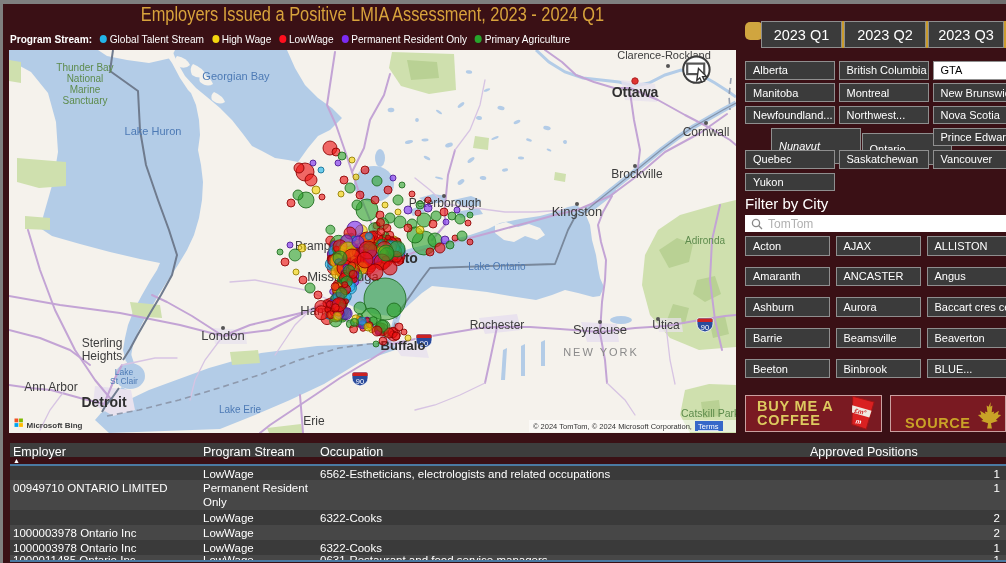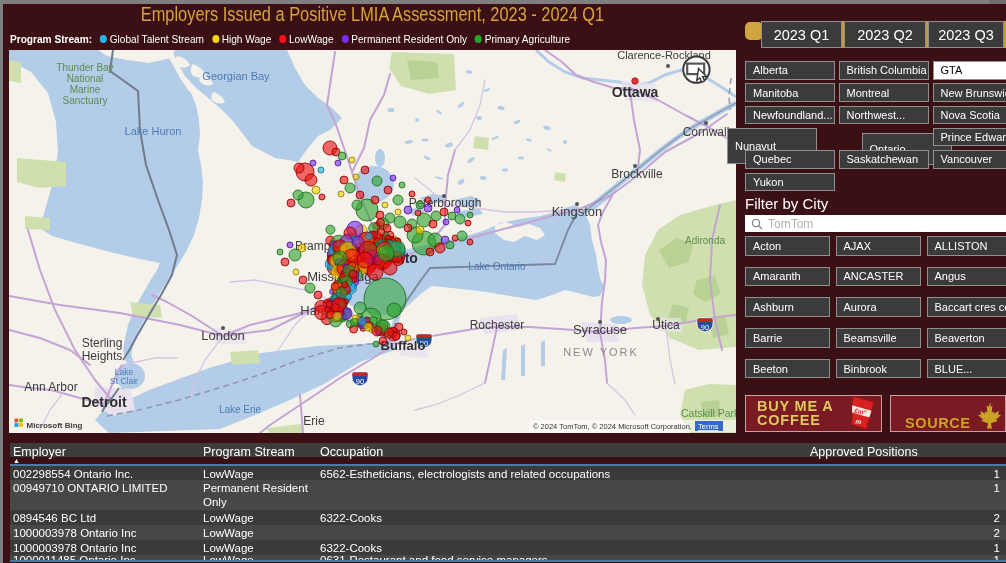--- a/index.html
+++ b/index.html
@@ -975,21 +975,21 @@
 <div class="abs" style="left:1004px;top:21px;width:2px;height:27px;background:#c99b2e"></div>
 <div class="btn" style="left:745.0px;top:61.0px;width:89.5px;height:18.5px;">Alberta</div>
 <div class="btn" style="left:838.5px;top:61.0px;width:90.0px;height:18.5px;">British Columbia</div>
 <div class="btn" style="left:932.5px;top:61.0px;width:77.5px;height:18.5px;background:#fff;color:#000;">GTA</div>
 <div class="btn" style="left:745.0px;top:83.3px;width:89.5px;height:18.5px;">Manitoba</div>
 <div class="btn" style="left:838.5px;top:83.3px;width:90.0px;height:18.5px;">Montreal</div>
 <div class="btn" style="left:932.5px;top:83.3px;width:77.5px;height:18.5px;">New Brunswick</div>
 <div class="btn" style="left:745.0px;top:105.6px;width:89.5px;height:18.5px;">Newfoundland...</div>
 <div class="btn" style="left:838.5px;top:105.6px;width:90.0px;height:18.5px;">Northwest...</div>
 <div class="btn" style="left:932.5px;top:105.6px;width:77.5px;height:18.5px;">Nova Scotia</div>
-<div class="btn" style="left:727px;top:127.9px;width:89.5px;height:36px;">Nunavut</div>
+<div class="btn" style="left:771px;top:127.9px;width:89.5px;height:36px;font-style:italic;">Nunavut</div>
 <div class="btn" style="left:838.5px;top:133px;width:90.0px;height:32px;margin-left:23px;">Ontario</div>
 <div class="btn" style="left:932.5px;top:127.9px;width:77.5px;height:18.5px;">Prince Edward...</div>
 <div class="btn" style="left:745.0px;top:150.2px;width:89.5px;height:18.5px;">Quebec</div>
 <div class="btn" style="left:838.5px;top:150.2px;width:90.0px;height:18.5px;">Saskatchewan</div>
 <div class="btn" style="left:932.5px;top:150.2px;width:77.5px;height:18.5px;">Vancouver</div>
 <div class="btn" style="left:745.0px;top:172.5px;width:89.5px;height:18.5px;">Yukon</div>
 <div class="abs" style="left:745px;top:195px;width:261px;text-align:left;color:#fff;font-size:15px">Filter by City</div>
 <div class="abs" style="left:745px;top:215px;width:261px;height:17px;background:#fff;display:flex;align-items:center">
  <svg width="12" height="12" style="margin-left:6px" viewBox="0 0 12 12">
       <circle cx="5" cy="5" r="3.6" fill="none" stroke="#888" stroke-width="1.3"></circle>
@@ -1032,32 +1032,30 @@
 
 <div class="abs" style="left:10px;top:443px;width:996px;height:14px;background:#3d3d3d">
  <span class="abs" style="left:3px;top:2px;font-size:12.5px;color:#fff">Employer</span>
  <span class="abs" style="left:3px;top:14px;font-size:7px;color:#fff">▲</span>
  <span class="abs" style="left:193px;top:2px;font-size:12.5px;color:#fff">Program Stream</span>
  <span class="abs" style="left:310px;top:2px;font-size:12.5px;color:#fff">Occupation</span>
  <span class="abs" style="left:800px;top:2px;font-size:12.5px;color:#fff">Approved Positions</span>
 </div>
 <div class="abs" style="left:10px;top:464px;width:996px;height:1.5px;background:#4a7aa2"></div>
 <div class="trow" style="top:465.5px;height:14.9px;background:#3a3a3a">
- <span class="tcell" style="left:3px;width:180px;top:2px">002298554 Ontario Inc.</span>
  <span class="tcell" style="left:193px;width:110px;top:2px">LowWage</span>
  <span class="tcell" style="left:310px;width:480px;top:2px">6562-Estheticians, electrologists and related occupations</span>
  <span class="tcell" style="left:790px;width:200px;text-align:right;top:2px">1</span>
 </div>
 <div class="trow" style="top:480.4px;height:29.6px;background:#474747">
  <span class="tcell" style="left:3px;width:180px;top:2px">00949710 ONTARIO LIMITED</span>
  <span class="tcell" style="left:193px;width:110px;top:2px">Permanent Resident Only</span>
  <span class="tcell" style="left:790px;width:200px;text-align:right;top:2px">1</span>
 </div>
 <div class="trow" style="top:510.0px;height:14.9px;background:#3a3a3a">
- <span class="tcell" style="left:3px;width:180px;top:2px">0894546 BC Ltd</span>
  <span class="tcell" style="left:193px;width:110px;top:2px">LowWage</span>
  <span class="tcell" style="left:310px;width:480px;top:2px">6322-Cooks</span>
  <span class="tcell" style="left:790px;width:200px;text-align:right;top:2px">2</span>
 </div>
 <div class="trow" style="top:524.9px;height:14.9px;background:#474747">
  <span class="tcell" style="left:3px;width:180px;top:2px">1000003978 Ontario Inc</span>
  <span class="tcell" style="left:193px;width:110px;top:2px">LowWage</span>
  <span class="tcell" style="left:790px;width:200px;text-align:right;top:2px">2</span>
 </div>
 <div class="trow" style="top:539.8px;height:14.9px;background:#3a3a3a">

